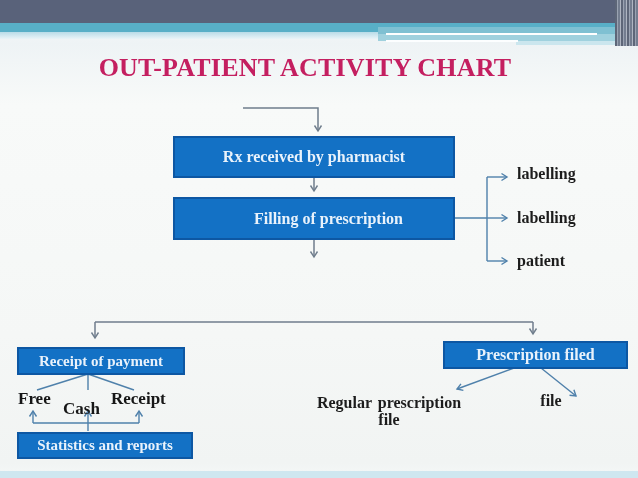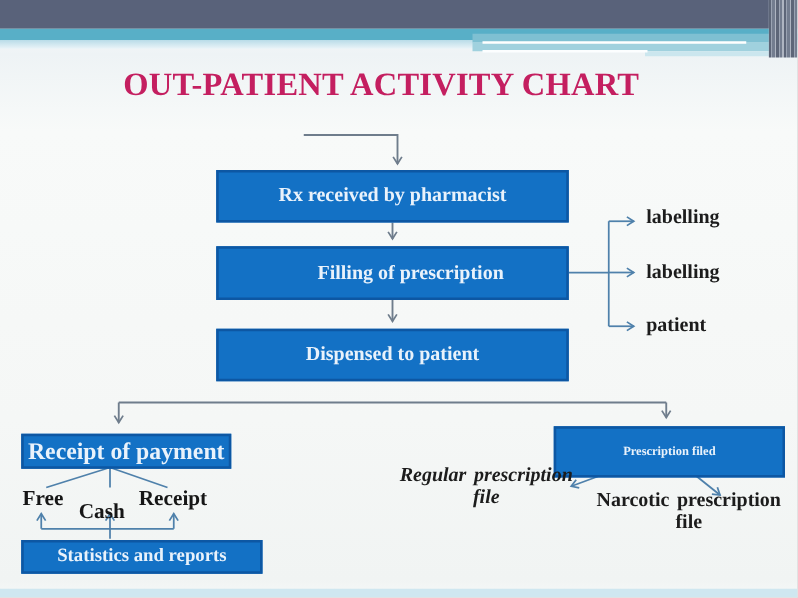--- a/index.html
+++ b/index.html
@@ -39,39 +39,39 @@
   .box{
     position:absolute;box-sizing:border-box;
     background:#1371c5;border:2px solid #0d57a3;
     color:#e9f2fb;font-weight:bold;
     display:flex;align-items:center;justify-content:center;
     text-align:center;line-height:1;
   }
   .b-received {left:173px;top:136px;width:282px;height:42px;font-size:16px;}
   .b-filling  {left:173px;top:197px;width:282px;height:43px;font-size:16px;padding-left:29px;}
   .b-dispensed{left:173px;top:263px;width:282px;height:42px;font-size:16px;}
-  .b-receipt  {left:17px; top:347px;width:168px;height:28px;font-size:19px;}
-  .b-stats    {left:17px; top:432px;width:193px;height:27px;font-size:15px;}
-  .b-filed    {left:443px;top:341px;width:185px;height:41px;font-size:10px;}
+  .b-receipt  {left:17px; top:347px;width:168px;height:28px;font-size:15px;}
+  .b-stats    {left:17px; top:432px;width:176px;height:27px;font-size:15px;}
+  .b-filed    {left:443px;top:341px;width:185px;height:28px;font-size:16px;}
 
   .start-label{left:31px;top:90px;font-size:22px;font-weight:bold;color:#161616;}
 
   .step{position:absolute;font-size:16px;font-weight:bold;color:#1c1c1c;}
   .s-selection{left:517px;top:165px;}
   .s-labelling{left:517px;top:209px;}
   .s-pricing  {left:517px;top:252px;}
 
   .mode{position:absolute;font-size:17px;font-weight:bold;color:#161616;}
   .m-free  {left:18px; top:389px;text-align:center;}
   .m-cash  {left:63px; top:399px;}
   .m-charge{left:111px;top:389px;}
 
   .file{position:absolute;font-size:16px;font-weight:bold;color:#1c1c1c;
         text-align:center;line-height:1.08;word-spacing:2px;}
-  .f-regular {left:313px;top:372px;width:152px;font-style:italic;}
+  .f-regular {left:313px;top:394px;width:152px;}
   .f-narcotic{left:473px;top:392px;width:156px;}
 </style>
 </head>
 <body>
 
 <div class="slide">
 
   <div class="abs hdr-dark"></div>
   <div class="abs hdr-teal"></div>
   <div class="abs hdr-pale"></div>
@@ -112,39 +112,37 @@
       <path d="M88,423 V411" marker-end="url(#ab)"></path>
       <path d="M139,423 V411" marker-end="url(#ab)"></path>
       <path d="M514,368 L457,389" marker-end="url(#ab)"></path>
       <path d="M541,368 L576,396" marker-end="url(#ab)"></path>
     </g>
   </svg>
 
 
   <div class="box b-received">Rx received by pharmacist</div>
   <div class="box b-filling">Filling of prescription</div>
-  <div class="box b-dispensed">Dispensed to patient</div>
 
   <div class="step s-selection">labelling</div>
   <div class="step s-labelling">labelling</div>
   <div class="step s-pricing">patient</div>
 
   <div class="box b-receipt">Receipt of payment</div>
 
   <div class="mode m-free">Free</div>
   <div class="mode m-cash">Cash</div>
   <div class="mode m-charge">Receipt</div>
 
   <div class="box b-stats">Statistics and reports</div>
 
   <div class="box b-filed">Prescription filed</div>
 
   <div class="file f-regular">
     <div>Regular prescription</div>
     <div>file</div>
   </div>
   <div class="file f-narcotic">
-    <div>Narcotic prescription</div>
     <div>file</div>
   </div>
 
   <div class="abs footer-strip"></div>
 </div>
 
 </body></html>

